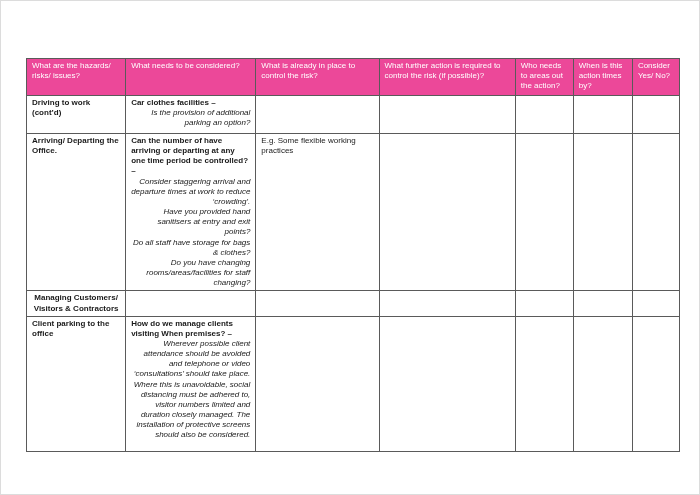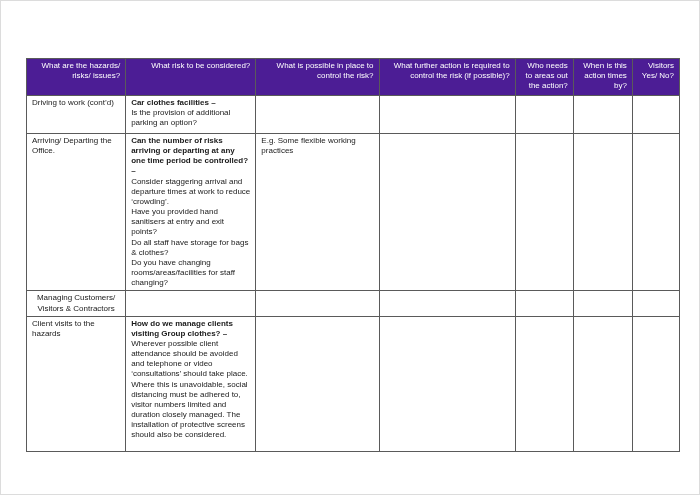--- a/index.html
+++ b/index.html
@@ -26,37 +26,37 @@
     border: 1px solid #5a5a5a;
     vertical-align: top;
     padding: 2px 5px 2px 5px;
     font-size: 8px;
     line-height: 1.27;
     color: #1a1a1a;
     overflow: hidden;
     word-wrap: break-word;
   }
   .risk-table thead th {
-    background: #4c1d95;
+    background: #ec4899;
     color: #ffffff;
     font-weight: 400;
-    text-align: right;
+    text-align: left;
     border-color: #5a5a5a;
   }
   tr.row-header { height: 37px; }
   tr.row-1 { height: 38px; }
   tr.row-2 { height: 146px; padding-left: 35px; }
   tr.row-3 { height: 24px; }
   tr.row-4 { height: 135px; }
-  .hazard-label { font-weight: normal; }
+  .hazard-label { font-weight: bold; }
   .lead { font-weight: bold; }
-  .detail { white-space: pre-line; }
+  .detail { font-style: italic; white-space: pre-line; text-align: right; }
   .in-place { white-space: pre-line; }
   .section-cell {
-    font-weight: normal;
+    font-weight: bold;
     text-align: center;
     white-space: pre-line;
     padding-top: 1px;
   }
 </style>
 </head>
 <body>
 
 <div class="page">
   <table class="risk-table">
@@ -65,26 +65,26 @@
         <col style="width:130px">
         <col style="width:123px">
       <col style="width:136px">
         <col style="width:58px">
         <col style="width:59px">
         <col style="width:47px">
     </colgroup>
     <thead>
       <tr class="row-header">
         <th>What are the hazards/ risks/ issues?</th>
-        <th>What risk to be considered?</th>
-        <th>What is possible in place to control the risk?</th>
+        <th>What needs to be considered?</th>
+        <th>What is already in place to control the risk?</th>
         <th>What further action is required to control the risk (if possible)?</th>
         <th>Who needs to areas out the action?</th>
         <th>When is this action times by?</th>
-        <th>Visitors Yes/ No?</th>
+        <th>Consider Yes/ No?</th>
       </tr>
     </thead>
     <tbody>
       <tr class="row-1">
         <td>
           <span class="hazard-label">Driving to work (cont’d)</span>
         </td>
         <td>
           <div class="lead">Car clothes facilities –</div>
           <div class="detail">Is the provision of additional parking an option?</div>
@@ -93,21 +93,21 @@
         <td></td>
         <td></td>
         <td></td>
         <td></td>
       </tr>
       <tr class="row-2">
         <td>
           <span class="hazard-label">Arriving/ Departing the Office.</span>
         </td>
         <td>
-          <div class="lead">Can the number of risks arriving or departing at any one time period be controlled? –</div>
+          <div class="lead">Can the number of have arriving or departing at any one time period be controlled? –</div>
           <div class="detail">Consider staggering arrival and departure times at work to reduce ‘crowding’.
 Have you provided hand sanitisers at entry and exit points?
 Do all staff have storage for bags &amp; clothes?
 Do you have changing rooms/areas/facilities for staff changing?</div>
         </td>
         <td>
           <span class="in-place">E.g. Some flexible working practices</span>
         </td>
         <td></td>
         <td></td>
@@ -119,24 +119,24 @@
 Visitors &amp; Contractors</td>
         <td></td>
         <td></td>
         <td></td>
         <td></td>
         <td></td>
         <td></td>
       </tr>
       <tr class="row-4">
         <td>
-          <span class="hazard-label">Client visits to the hazards</span>
+          <span class="hazard-label">Client parking to the office</span>
         </td>
         <td>
-          <div class="lead">How do we manage clients visiting Group clothes? –</div>
+          <div class="lead">How do we manage clients visiting When premises? –</div>
           <div class="detail">Wherever possible client attendance should be avoided and telephone or video ‘consultations’ should take place. Where this is unavoidable, social distancing must be adhered to, visitor numbers limited and duration closely managed. The installation of protective screens should also be considered.</div>
         </td>
         <td></td>
         <td></td>
         <td></td>
         <td></td>
         <td></td>
       </tr>
     </tbody>
   </table>

